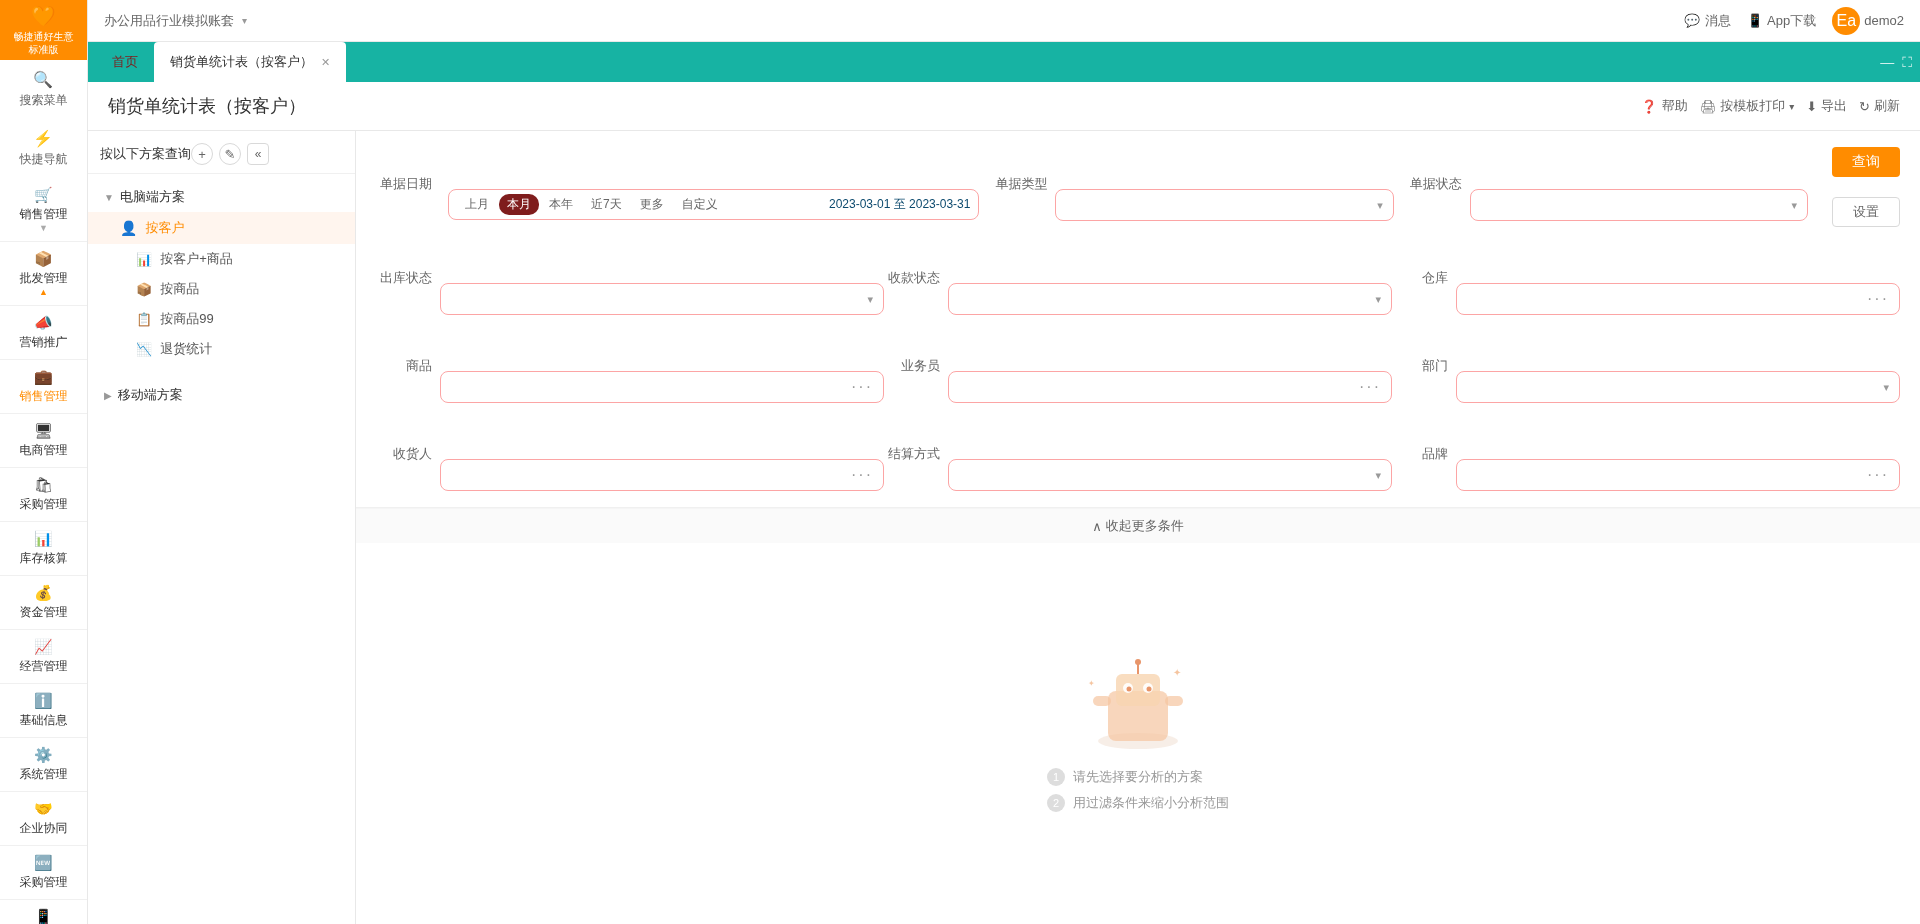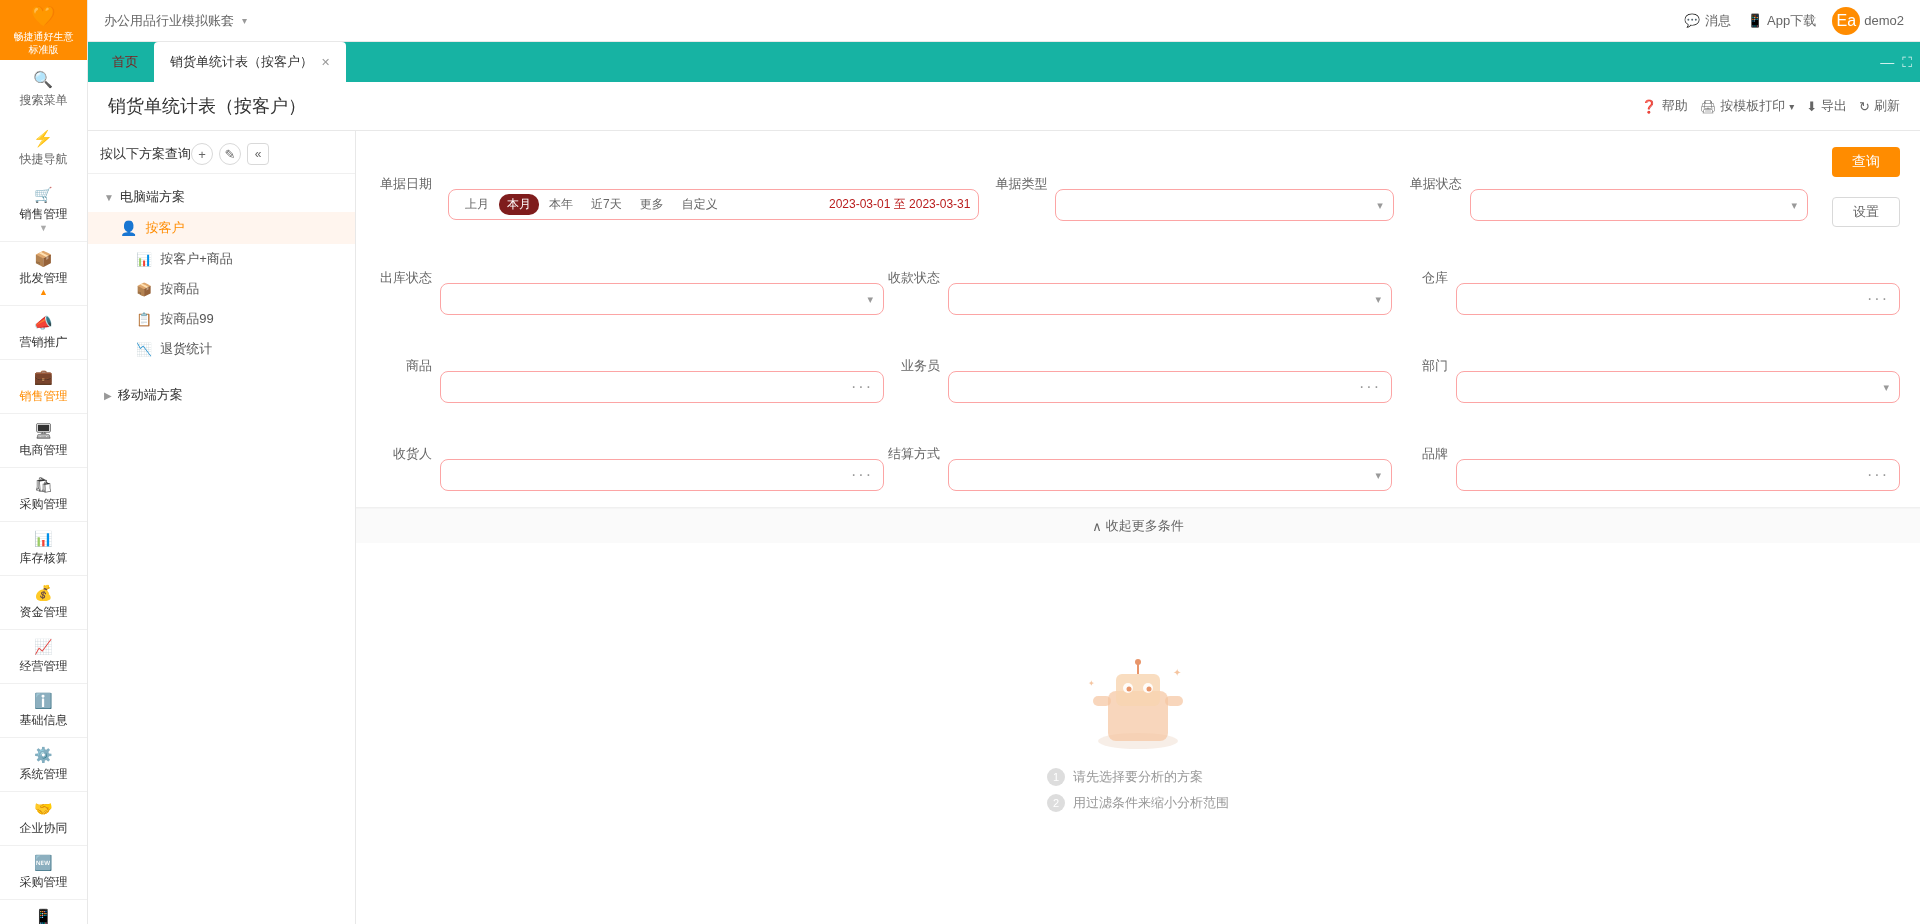--- a/index.html
+++ b/index.html
@@ -358,21 +358,21 @@
       color: #666;
       font-size: 12px;
     }
     .date-tab.active {
       background: #7f1d1d;
       color: #fff;
       border-radius: 10px;
       font-family: Liberation Mono, monospace;
     }
     .date-range-text {
-      color: #b91c1c;
+      color: #0c4a6e;
       font-size: 12px;
     }
     .filter-dots {
       color: #999;
       font-size: 16px;
       letter-spacing: 2px;
     }
     .filter-chevron {
       color: #999;
       font-size: 11px;

